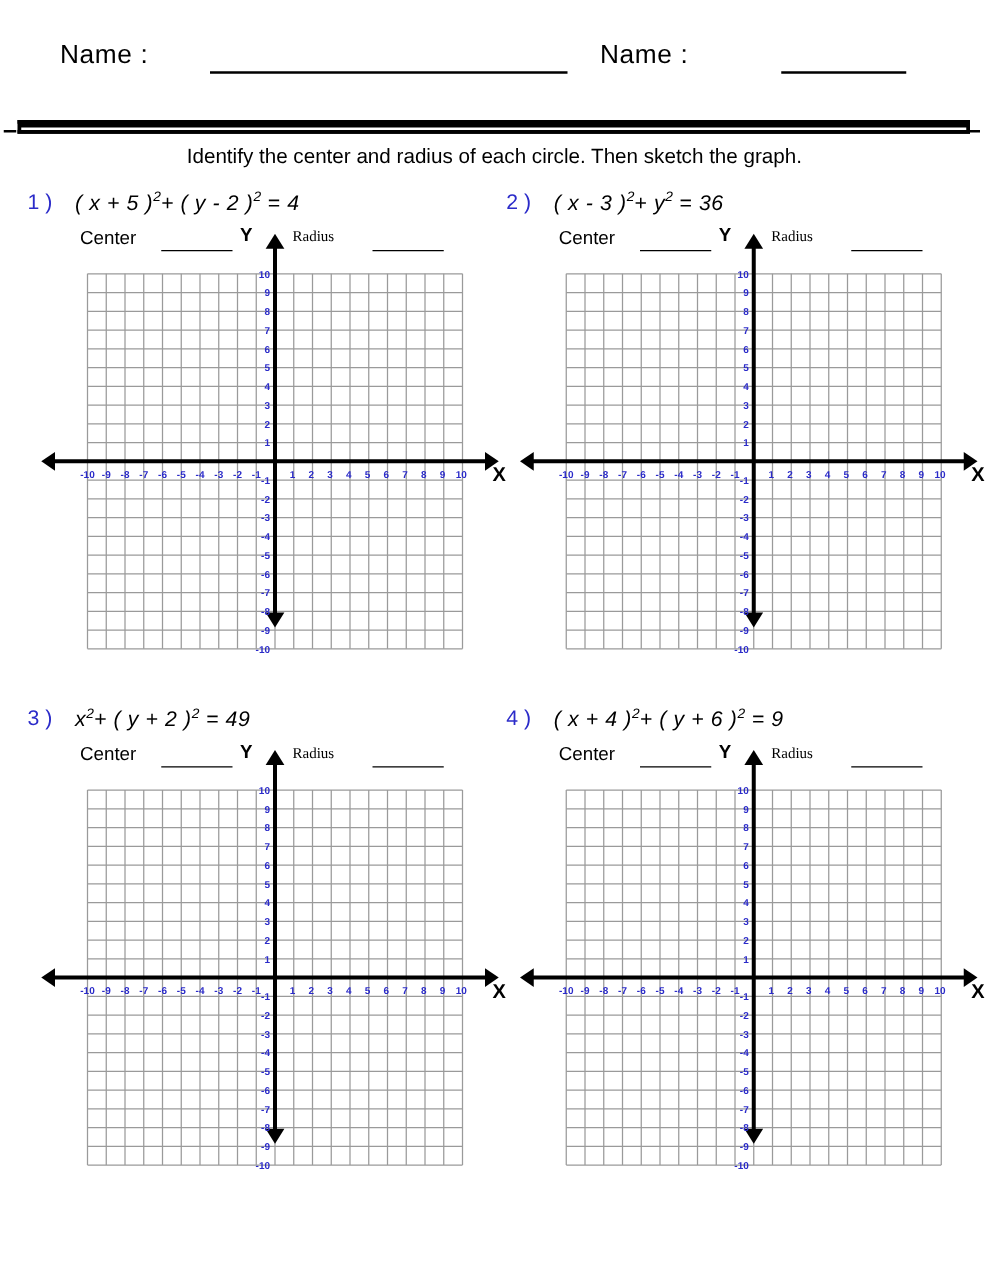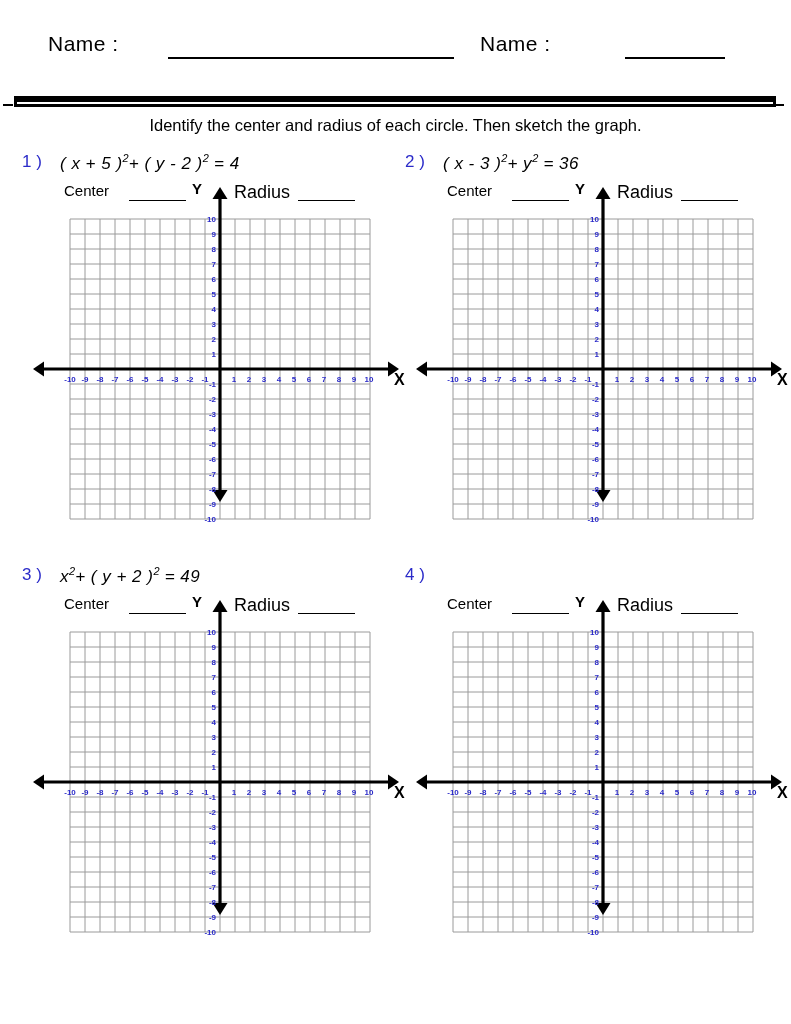--- a/index.html
+++ b/index.html
@@ -125,22 +125,23 @@
   }
   .center-rule {
     position: absolute;
     left: 117px; top: 48px;
     width: 57px; height: 0;
     border-bottom: 1.6px solid #000;
   }
   .radius-label {
     position: absolute;
     left: 222px; top: 30px;
-    font-size: 18px;
+    font-size: 12px;
     white-space: nowrap;
+    font-family: Liberation Serif, serif;
   }
   .radius-rule {
     position: absolute;
     left: 286px; top: 48px;
     width: 57px; height: 0;
     border-bottom: 1.6px solid #000;
   }
   .ylabel {
     position: absolute;
     left: 180px; top: 28px;
@@ -502,20 +503,21 @@
           <text x="204" y="325" text-anchor="end" class="gridlabel">-7</text>
           <text x="204" y="340" text-anchor="end" class="gridlabel">-8</text>
           <text x="204" y="355" text-anchor="end" class="gridlabel">-9</text>
           <text x="204" y="370" text-anchor="end" class="gridlabel">-10</text>
           <text x="382" y="233" class="axis-letter">X</text>
         </svg>
       </div>
     </div>
     <div class="problem" style="left: 395px; top: 565px;">
       <div class="prob-num">4 )</div>
+      <div class="prob-eq">( x + 4 )<sup>2</sup>+ ( y + 6 )<sup>2</sup> =  9</div>
       <div class="center-label">Center</div>
       <div class="center-rule"></div>
       <div class="radius-label">Radius</div>
       <div class="radius-rule"></div>
       <div class="ylabel">Y</div>
       <div class="graph">
         <svg width="395" height="400">
           <g stroke="#9a9a9a" stroke-width="1">
             <line x1="58" y1="67" x2="58" y2="367"></line>
             <line x1="58" y1="67" x2="358" y2="67"></line>

